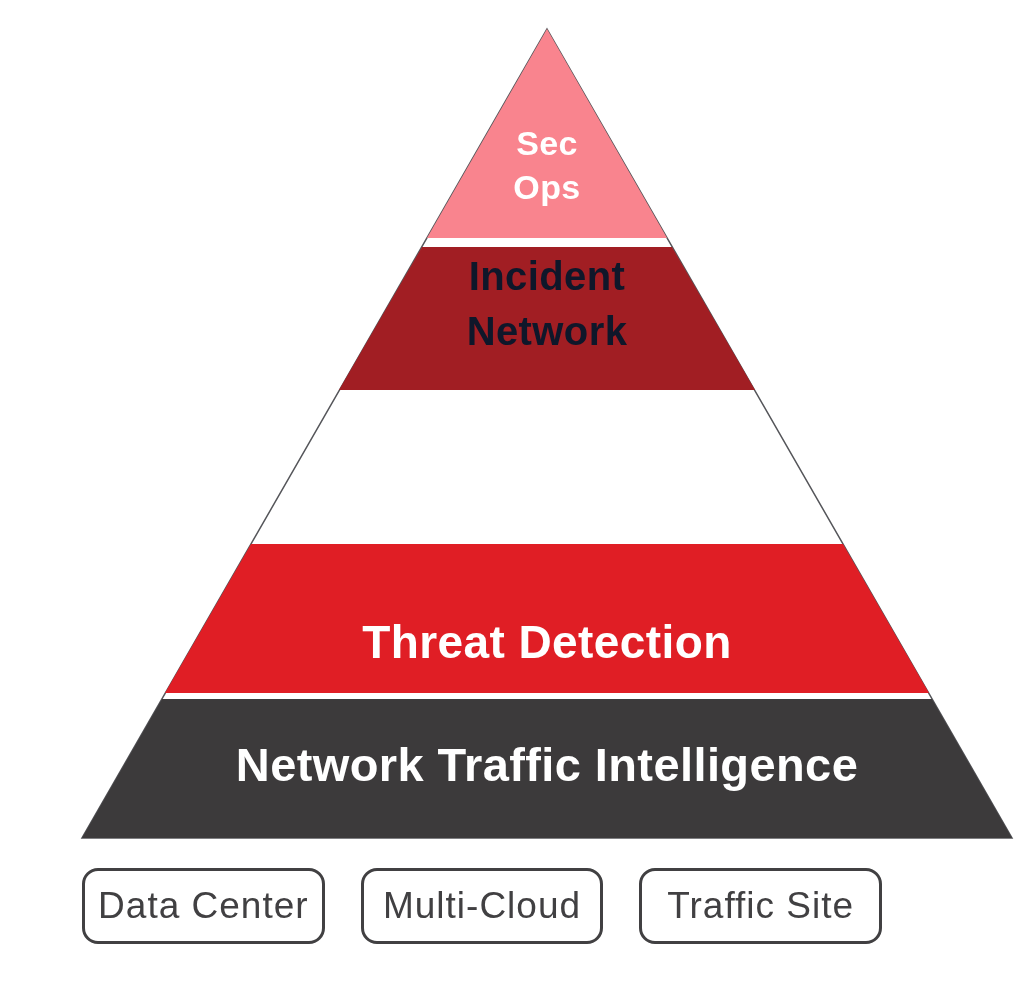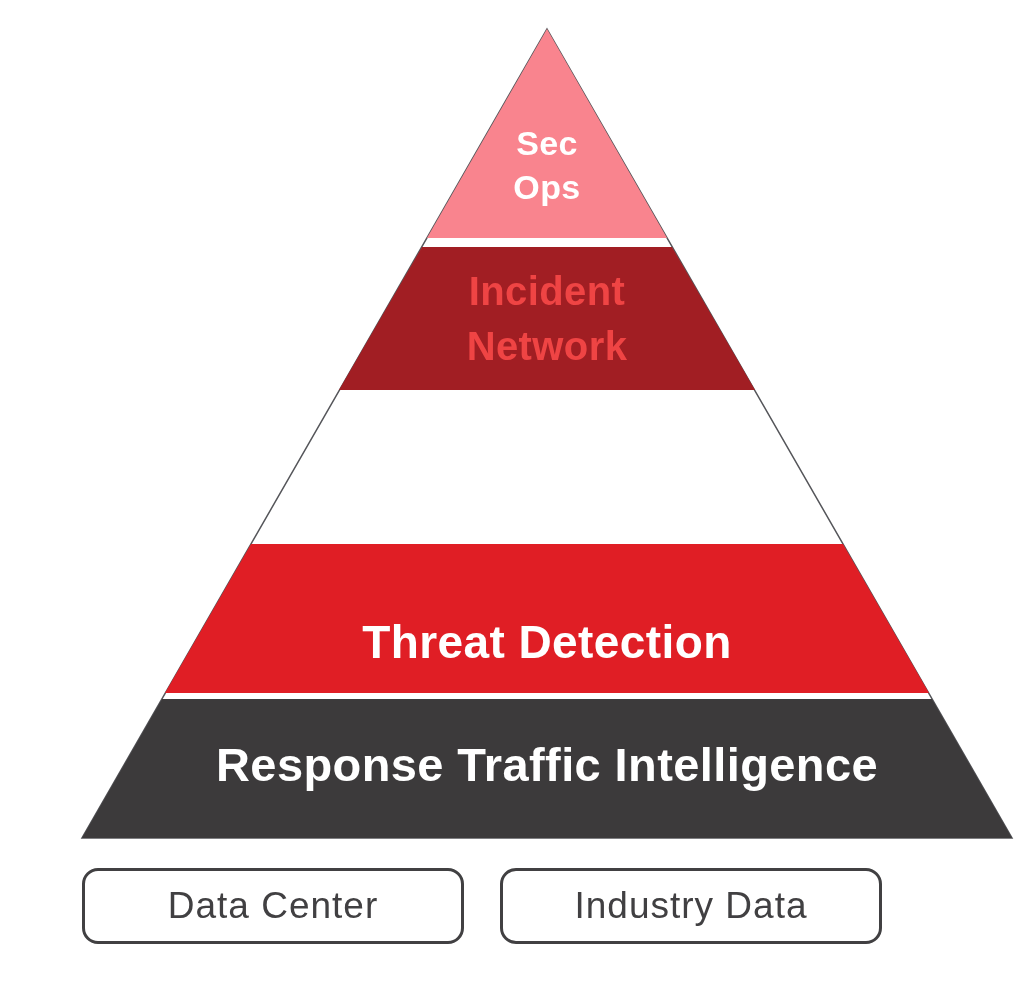--- a/index.html
+++ b/index.html
@@ -33,25 +33,25 @@
     letter-spacing: 0.4px;
   }
   .lbl-secops {
     top: 121px;
     font-size: 34px;
     line-height: 44px;
     font-weight: 600;
     color: #ffffff;
   }
   .lbl-incident {
-    top: 264px;
+    top: 249px;
     font-size: 40px;
     line-height: 55px;
     font-weight: 600;
-    color: #ef4444;
+    color: #0f172a;
   }
   .lbl-remediation {
     top: 446px;
     font-size: 44px;
     line-height: 50px;
     font-weight: 500;
     color: #414042;
   }
   .lbl-threat {
     top: 616px;
@@ -118,20 +118,21 @@
   </div>
 
   <div class="lvl-label lbl-incident">
     <div>Incident</div>
     <div>Network</div>
   </div>
 
 
   <div class="lvl-label lbl-threat">Threat Detection</div>
 
-  <div class="lvl-label lbl-network">Response Traffic Intelligence</div>
+  <div class="lvl-label lbl-network">Network Traffic Intelligence</div>
 
   <div class="boxes-row">
     <div class="deploy-box">Data Center</div>
-    <div class="deploy-box">Industry Data</div>
+    <div class="deploy-box">Multi-Cloud</div>
+    <div class="deploy-box">Traffic Site</div>
   </div>
 
 </div>
 
 </body></html>

